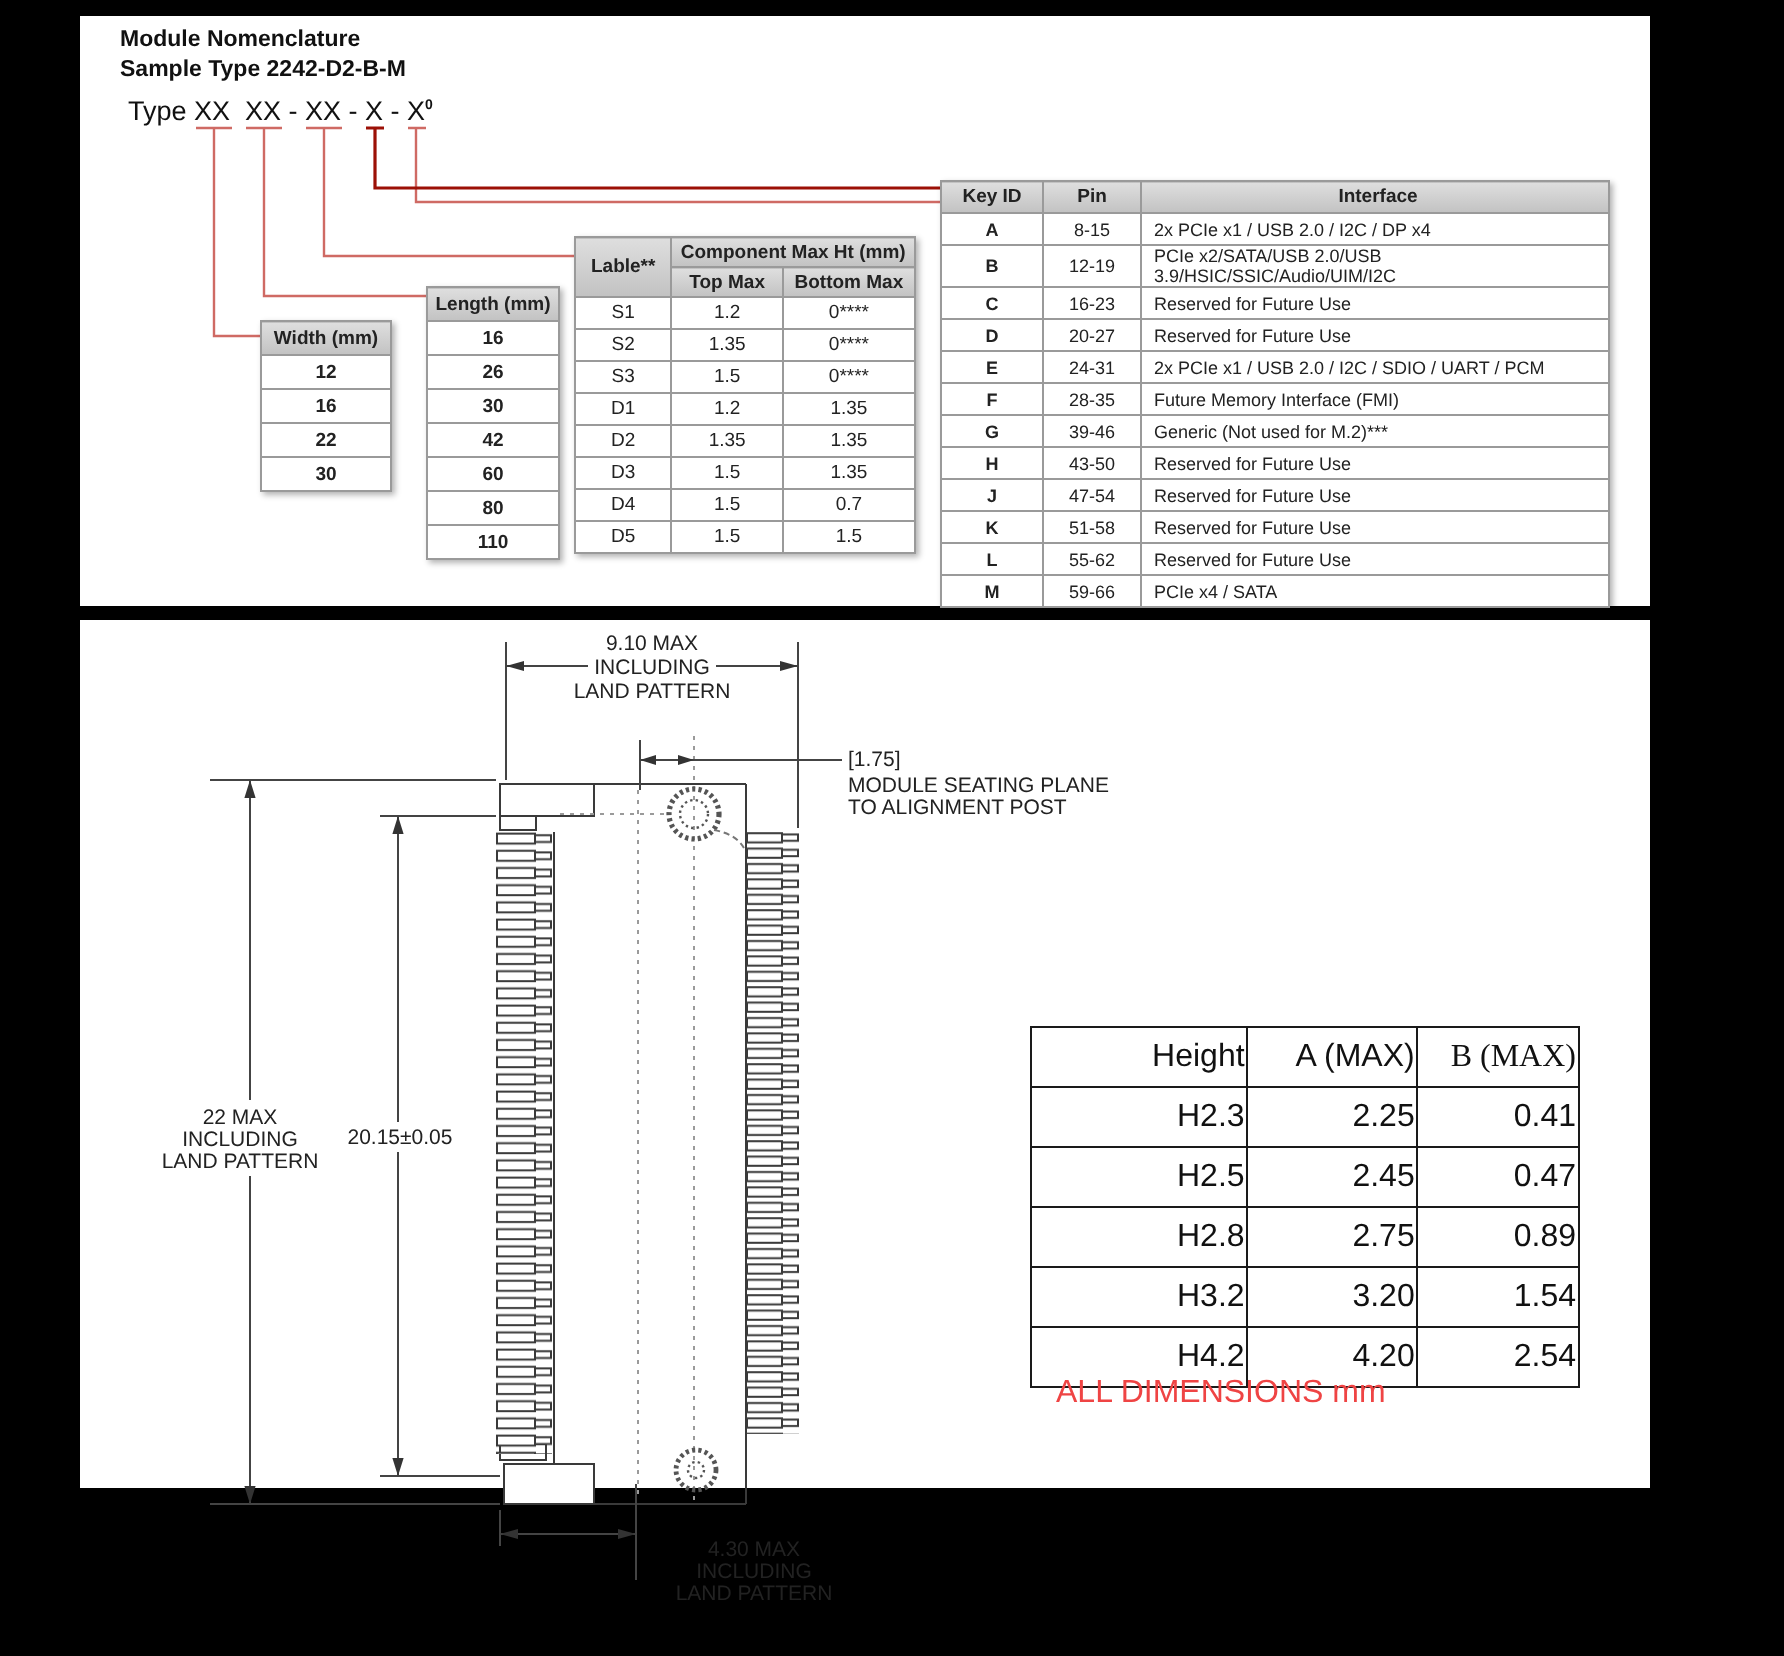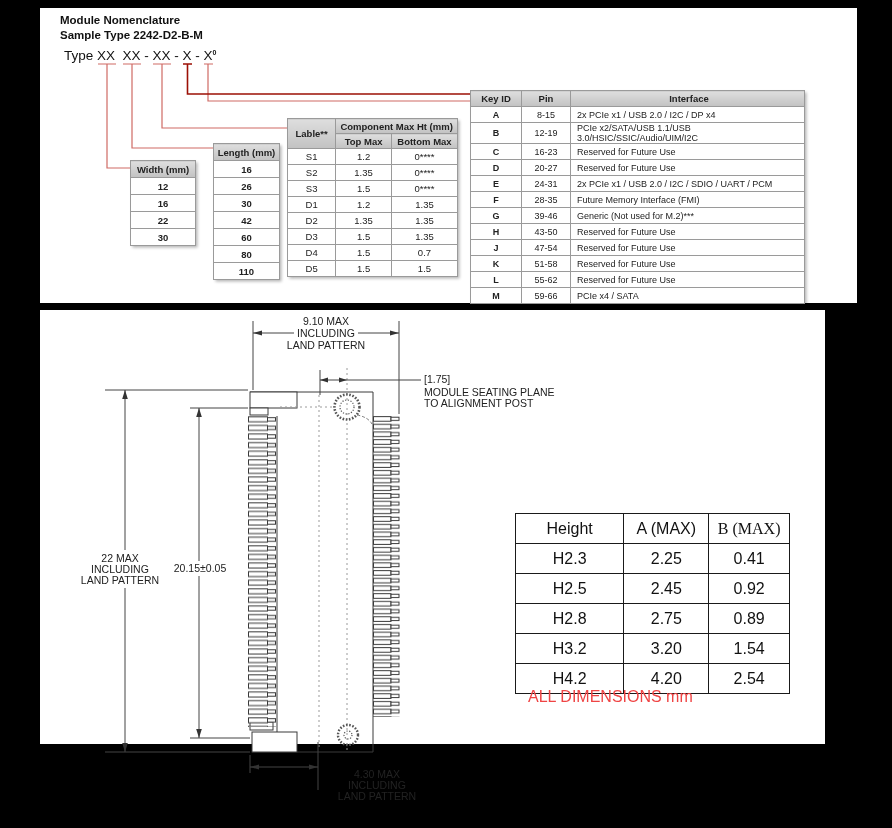--- a/index.html
+++ b/index.html
@@ -1,19 +1,19 @@
 <!DOCTYPE html>
 <html><head>
 <meta charset="utf-8">
 <style>
   html,body{margin:0;padding:0;background:#000;}
   .page{position:relative;width:892px;height:828px;background:#000;overflow:hidden;
         font-family:"Liberation Sans",sans-serif;color:#111;}
   .panel{position:absolute;left:40px;width:785px;background:#fff;}
-  .panel.top{top:8px;height:295px;padding-left:32px;}
+  .panel.top{top:8px;height:295px;}
   .panel.bottom{top:310px;height:434px;}
   .abs{position:absolute;}
   .doc-title{font-size:11.5px;font-weight:bold;line-height:15px;}
   .type-line{font-size:13.5px;white-space:pre;}
   .type-line sup{font-size:7px;font-weight:bold;}
   svg{position:absolute;left:0;top:0;}
   
   table.gtab{border-collapse:collapse;position:absolute;background:#d946ef;
              box-shadow:1.5px 1.5px 3px rgba(0,0,0,.3);font-family:"Liberation Sans",sans-serif;}
   table.gtab td,table.gtab th{border:1px solid #9a9a9a;text-align:center;padding:0 3px;
@@ -23,21 +23,21 @@
   .b{font-weight:bold;}
   table.wl td{height:16px;font-weight:bold;}
   table.wl th{height:16px;}
   table.lab th{height:14px;}
   table.lab td{height:15px;font-weight:normal;}
   table.keyid th{height:15px;}
   table.keyid td{height:15px;font-size:9px;}
   table.keyid td.if{text-align:left;padding-left:6px;}
   
   table.htab{border-collapse:collapse;position:absolute;background:#fff;}
-  table.htab td{border:1.5px solid #1a1a1a;text-align:center;font-size:16px;
+  table.htab td{border:1.5px solid #1a1a1a;text-align:right;font-size:16px;
                 height:27px;color:#111;}
   .alldim{font-size:16px;color:#ef4444;}
 </style>
 </head>
 <body>
 
 <div class="page">
 
   <div class="panel top">
 
@@ -168,21 +168,21 @@
         <th style="text-align:center;padding-left:6px;margin-left:28px;">Interface</th>
       </tr>
       <tr>
             <td class="b">A</td>
             <td>8-15</td>
             <td class="if">2x PCIe x1 / USB 2.0 / I2C / DP x4</td>
           </tr>
       <tr>
             <td class="b">B</td>
             <td>12-19</td>
-            <td class="if">PCIe x2/SATA/USB 1.1/USB 3.0/HSIC/SSIC/Audio/UIM/I2C</td>
+            <td class="if">PCIe x2/SATA/USB 2.0/USB 3.9/HSIC/SSIC/Audio/UIM/I2C</td>
           </tr>
       <tr>
             <td class="b">C</td>
             <td>16-23</td>
             <td class="if">Reserved for Future Use</td>
           </tr>
       <tr>
             <td class="b">D</td>
             <td>20-27</td>
             <td class="if">Reserved for Future Use</td>
@@ -334,21 +334,21 @@
         <td style="width:80px;font-family:Liberation Serif, serif;">B (MAX)</td>
       </tr>
       <tr>
             <td>H2.3</td>
             <td>2.25</td>
             <td>0.41</td>
           </tr>
       <tr>
             <td>H2.5</td>
             <td>2.45</td>
-            <td>0.92</td>
+            <td>0.47</td>
           </tr>
       <tr>
             <td>H2.8</td>
             <td>2.75</td>
             <td>0.89</td>
           </tr>
       <tr>
             <td>H3.2</td>
             <td>3.20</td>
             <td>1.54</td>

